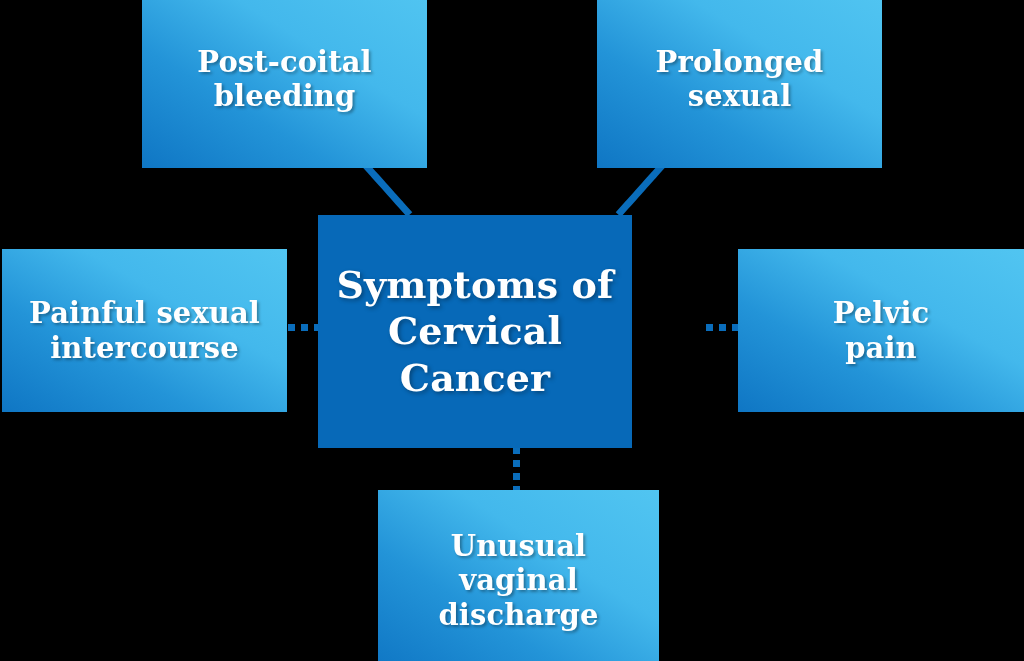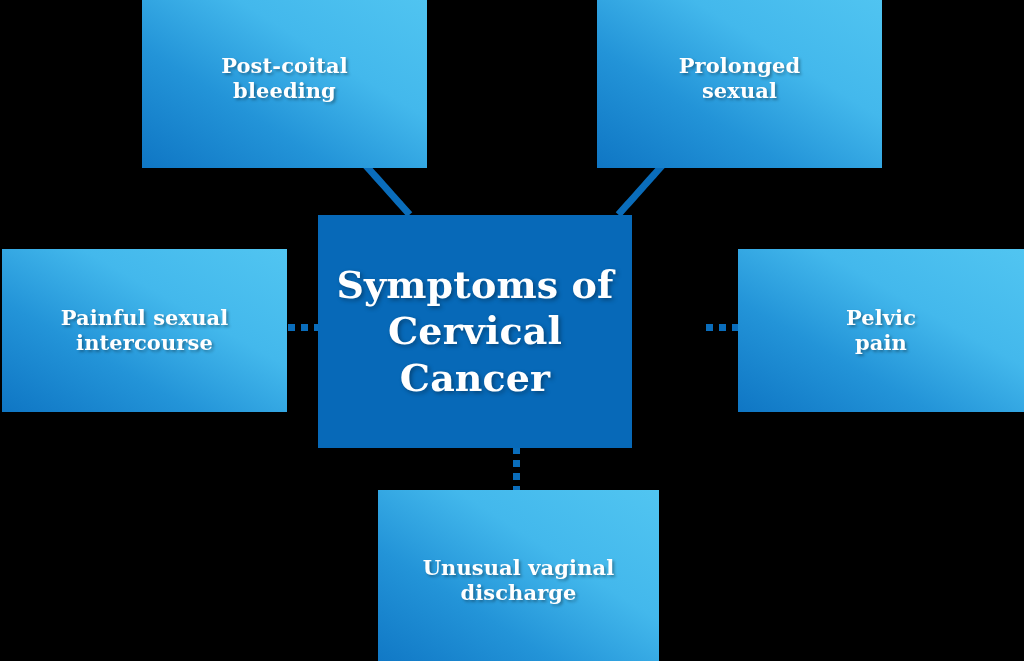--- a/index.html
+++ b/index.html
@@ -38,21 +38,21 @@
     letter-spacing: 0.1px;
     text-shadow: 2px 2px 3px rgba(0,0,0,0.32);
     white-space: pre-line;
   }
 
   
   .satellite {
     background: linear-gradient(to top right, #0f76c4 0%, #2394d8 34%, #43b8ec 64%, #51c5f1 100%);
   }
   .satellite .label {
-    font-size: 21px;
+    font-size: 29px;
   }
 
   
   .center {
     background: #0769b8;
   }
   .center .label {
     font-size: 38px;
     line-height: 1.22;
     text-shadow: 2px 2px 4px rgba(0,0,0,0.35);

